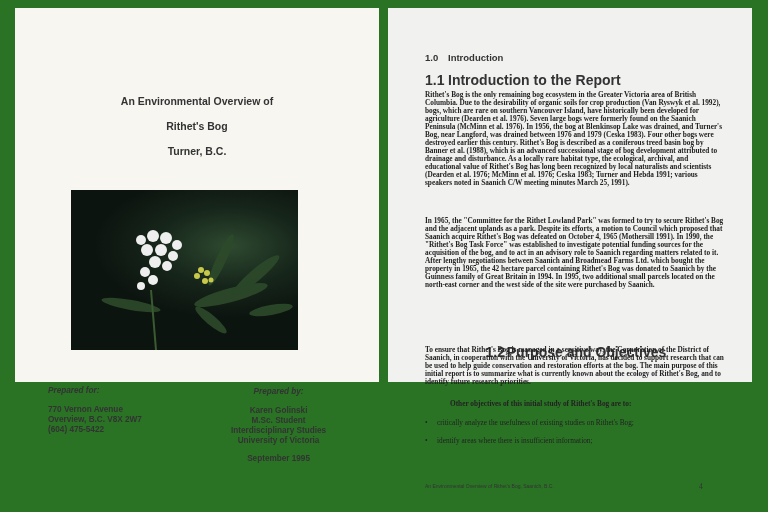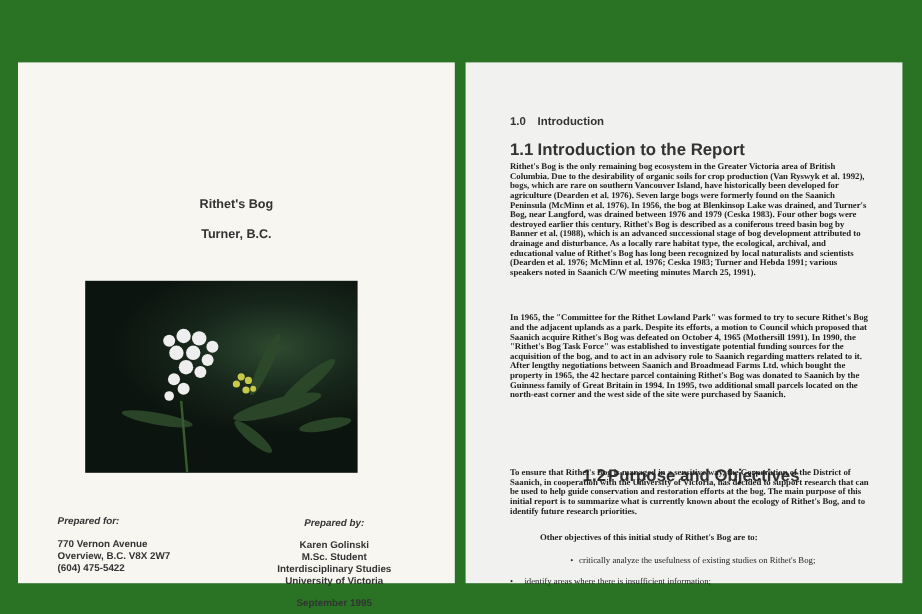--- a/index.html
+++ b/index.html
@@ -1,17 +1,17 @@
 <!DOCTYPE html>
 <html><head>
 <meta charset="utf-8">
 <style>
   html, body { margin:0; padding:0; }
   body { width:768px; height:512px; background:#2a7325; position:relative; overflow:hidden; }
-  .page { position:absolute; top:8px; height:434px; box-sizing:border-box;margin-top:44px; }
+  .page { position:absolute; top:8px; height:374px; box-sizing:border-box; }
   .left { left:15px; width:364px; background:#f7f6f1; }
   .right { left:388px; width:364px; background:#f1f1f0; }
   .sans { font-family:"Liberation Sans", sans-serif; }
   .serif { font-family:"Liberation Serif", serif; }
 
   .cover-title { position:absolute; left:0; width:364px; text-align:center; font-weight:bold; color:#333; font-size:10.5px; }
   .photo { position:absolute; left:56px; top:182px; width:227px; height:160px; overflow:hidden;
     background: radial-gradient(ellipse 60% 45% at 70% 35%, #2e4a30 0%, #16251a 55%, #0c140f 100%); }
   .prep { position:absolute; font-size:8.2px; color:#333; font-weight:bold; line-height:10px; }
   .prep .h { font-style:italic; margin-bottom:9px; }
@@ -23,20 +23,21 @@
   .para { font-size:7.3px; line-height:8px; text-align:left;font-weight:bold; }
   .bullet { font-size:7.3px; line-height:9px; }
   .bullet .dot { display:inline-block; width:12px; }
   .footer { position:absolute; left:37px; top:475px; font-size:5px; color:#333; }
   .pageno { position:absolute; left:311px; top:474px; font-size:7.5px; color:#333; }
 </style>
 </head>
 <body>
 
 <div class="page left sans">
+  <div class="cover-title" style="top:87px;">An Environmental Overview of</div>
   <div class="cover-title" style="top:112px;">Rithet's Bog</div>
   <div class="cover-title" style="top:137px;">Turner, B.C.</div>
 
   <div class="photo">
     <svg width="227" height="160" viewBox="0 0 227 160">
       <g fill="#2d4a2a" opacity="0.9">
         <ellipse cx="160" cy="105" rx="38" ry="7" transform="rotate(-15 160 105)"></ellipse>
         <ellipse cx="185" cy="85" rx="30" ry="6" transform="rotate(-40 185 85)"></ellipse>
         <ellipse cx="150" cy="70" rx="28" ry="5" transform="rotate(-65 150 70)"></ellipse>
         <ellipse cx="140" cy="130" rx="20" ry="5" transform="rotate(40 140 130)"></ellipse>
@@ -96,21 +97,21 @@
   <div class="rc serif para" style="top:83px;">Rithet's Bog is the only remaining bog ecosystem in the Greater Victoria area of British Columbia. Due to the desirability of organic soils for crop production (Van Ryswyk et al. 1992), bogs, which are rare on southern Vancouver Island, have historically been developed for agriculture (Dearden et al. 1976). Seven large bogs were formerly found on the Saanich Peninsula (McMinn et al. 1976). In 1956, the bog at Blenkinsop Lake was drained, and Turner's Bog, near Langford, was drained between 1976 and 1979 (Ceska 1983). Four other bogs were destroyed earlier this century. Rithet's Bog is described as a coniferous treed basin bog by Banner et al. (1988), which is an advanced successional stage of bog development attributed to drainage and disturbance. As a locally rare habitat type, the ecological, archival, and educational value of Rithet's Bog has long been recognized by local naturalists and scientists (Dearden et al. 1976; McMinn et al. 1976; Ceska 1983; Turner and Hebda 1991; various speakers noted in Saanich C/W meeting minutes March 25, 1991).</div>
   <div class="rc serif para" style="top:209px;">In 1965, the "Committee for the Rithet Lowland Park" was formed to try to secure Rithet's Bog and the adjacent uplands as a park. Despite its efforts, a motion to Council which proposed that Saanich acquire Rithet's Bog was defeated on October 4, 1965 (Mothersill 1991). In 1990, the "Rithet's Bog Task Force" was established to investigate potential funding sources for the acquisition of the bog, and to act in an advisory role to Saanich regarding matters related to it. After lengthy negotiations between Saanich and Broadmead Farms Ltd. which bought the property in 1965, the 42 hectare parcel containing Rithet's Bog was donated to Saanich by the Guinness family of Great Britain in 1994. In 1995, two additional small parcels located on the north-east corner and the west side of the site were purchased by Saanich.</div>
 
   <div class="rc sans h2" style="top:336px;text-align:center;">
     <span class="num">1.2</span><span>Purpose and Objectives</span>
   </div>
 
   <div class="rc serif para" style="top:338px;">To ensure that Rithet's Bog is managed in a sensitive way, the Corporation of the District of Saanich, in cooperation with the University of Victoria, has decided to support research that can be used to help guide conservation and restoration efforts at the bog. The main purpose of this initial report is to summarize what is currently known about the ecology of Rithet's Bog, and to identify future research priorities.</div>
   <div class="rc serif para" style="top:392px;padding-left:25px;">Other objectives of this initial study of Rithet's Bog are to:</div>
 
-  <div class="rc serif bullet" style="top:410px;text-align:center;">
+  <div class="rc serif bullet" style="top:410px;">
     <span class="dot">•</span><span>critically analyze the usefulness of existing studies on Rithet's Bog;</span>
   </div>
   <div class="rc serif bullet" style="top:428px;">
     <span class="dot">•</span><span>identify areas where there is insufficient information;</span>
   </div>
 
   <div class="footer sans">An Environmental Overview of Rithet's Bog, Saanich, B.C.</div>
   <div class="pageno serif">4</div>
 </div>
 

